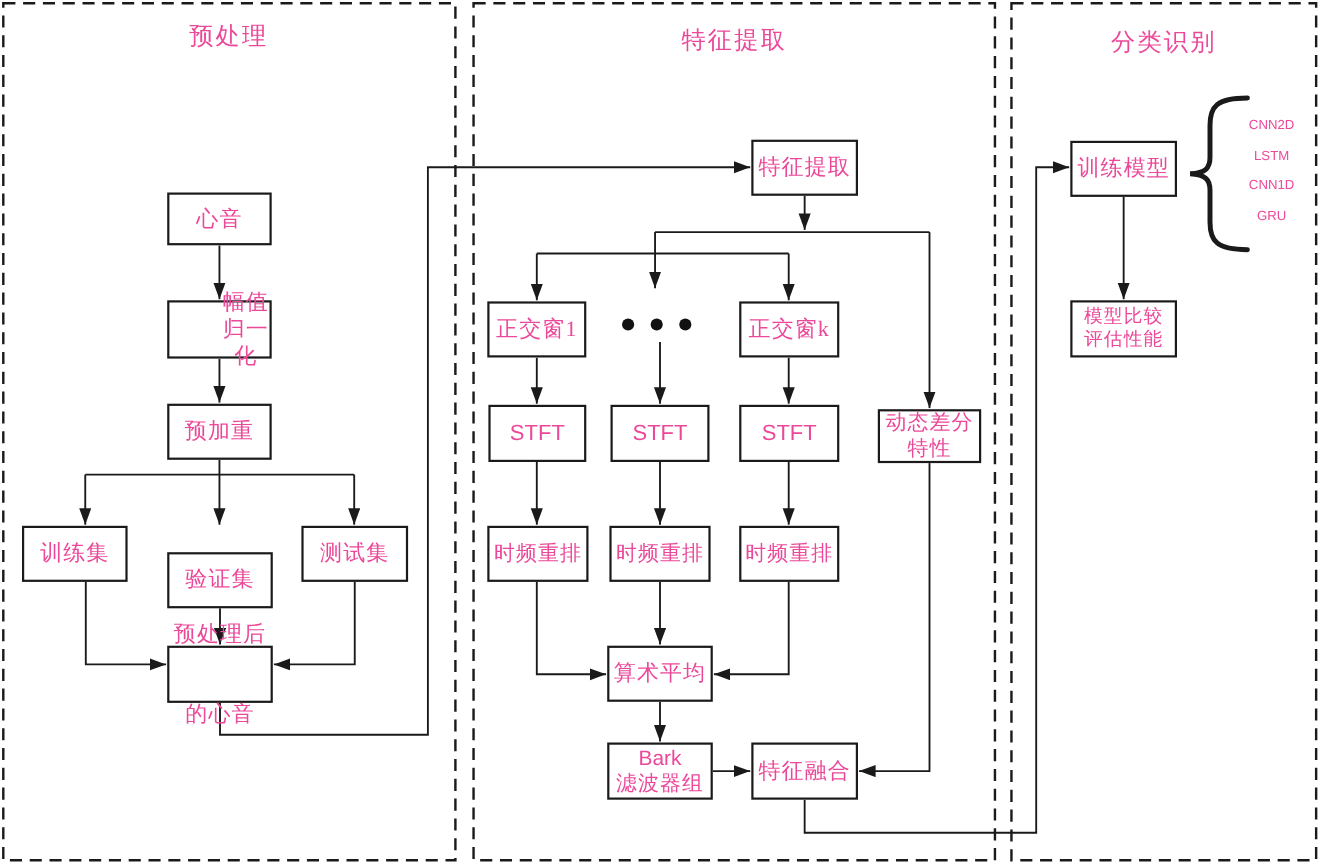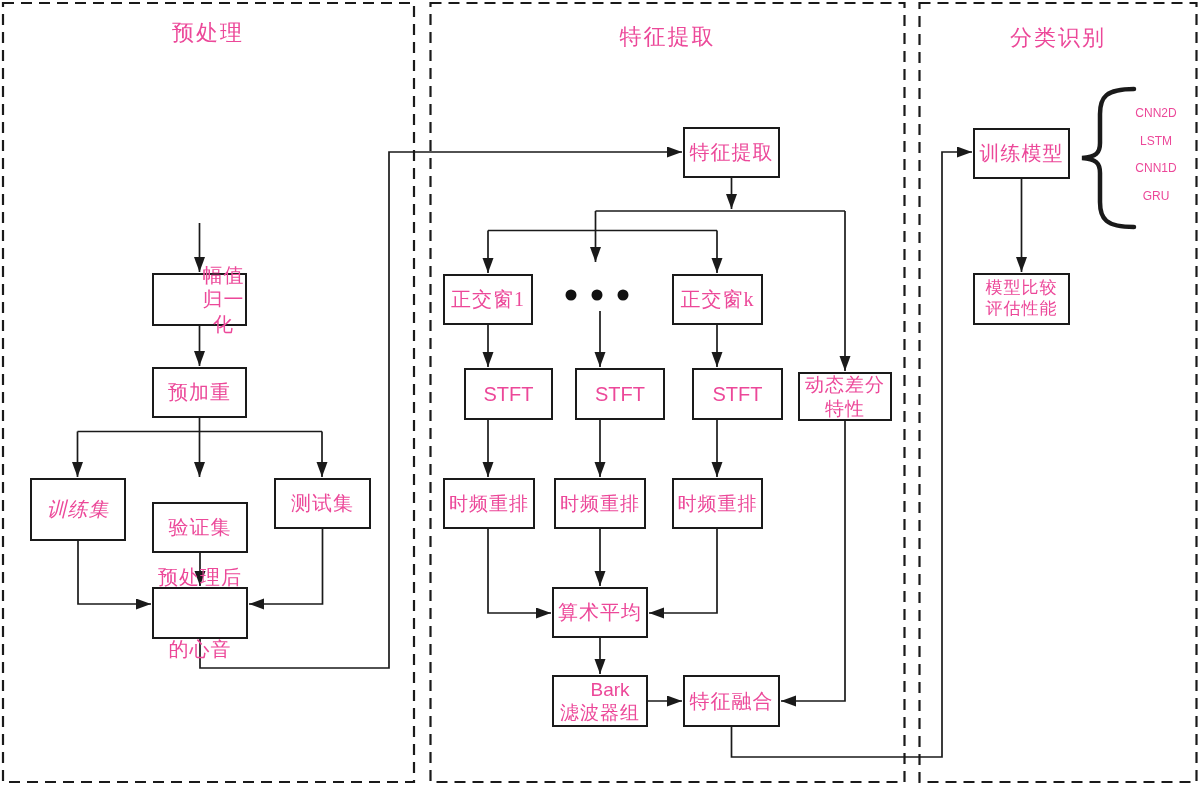--- a/index.html
+++ b/index.html
@@ -7,21 +7,21 @@
     position:relative;width:1200px;height:785px;background:#ffffff;
     font-family:"Liberation Serif",serif;color:#ec4899;overflow:hidden;
   }
   .stage svg{position:absolute;left:0;top:0;}
   .box{
     position:absolute;border:2px solid #1a1a1a;background:#fff;
     display:flex;flex-direction:column;align-items:center;justify-content:center;
     font-size:20px;line-height:1.22;text-align:center;box-sizing:border-box;
     letter-spacing:1px;
   }
-  .latin{font-family:"Liberation Sans",sans-serif;letter-spacing:0;font-size:20px;margin-left:20px;}
+  .latin{font-family:"Liberation Sans",sans-serif;letter-spacing:0;font-size:20px;}
   .title{
     position:absolute;font-size:22px;letter-spacing:2px;text-align:center;
   }
   .model-label{
     position:absolute;left:1117px;width:78px;text-align:center;
     font-family:"Liberation Sans",sans-serif;font-size:12px;
   }
 </style>
 </head>
 <body>
@@ -83,28 +83,31 @@
     </g>
 
     <path d="M1134,89 C1106,89 1100,97 1100,114 L1100,143 C1100,153 1096,157 1082,158
              C1096,159 1100,163 1100,173 L1100,202 C1100,219 1106,227 1134,227" fill="none" stroke="#1a1a1a" stroke-width="4.5" stroke-linecap="round"></path>
   </svg>
 
   <div class="title" style="left:2px;top:18px;width:412px;">预处理</div>
   <div class="title" style="left:430px;top:22px;width:475px;">特征提取</div>
   <div class="title" style="left:919px;top:23px;width:278px;">分类识别</div>
 
+  <div class="box" style="left:152px;top:175px;width:95px;height:48px;">
+    <span>心音</span>
+  </div>
   <div class="box" style="left:152px;top:273px;width:95px;height:53px;padding-left:48px;">
     <span>幅值</span>
     <span>归一化</span>
   </div>
   <div class="box" style="left:152px;top:367px;width:95px;height:51px;">
     <span>预加重</span>
   </div>
-  <div class="box" style="left:30px;top:478px;width:96px;height:63px;font-style:italic;">
+  <div class="box" style="left:20px;top:478px;width:96px;height:51px;">
     <span>训练集</span>
   </div>
   <div class="box" style="left:152px;top:478px;width:96px;height:51px;margin-top:24px;">
     <span>验证集</span>
   </div>
   <div class="box" style="left:274px;top:478px;width:97px;height:51px;">
     <span>测试集</span>
   </div>
   <div class="box" style="left:152px;top:587px;width:96px;height:52px;gap:48px;">
     <span>预处理后</span>

